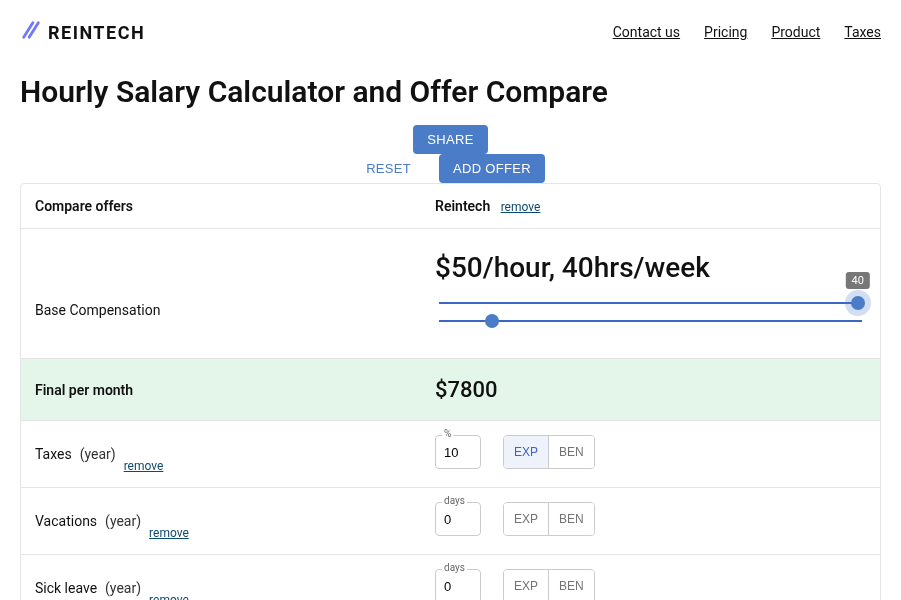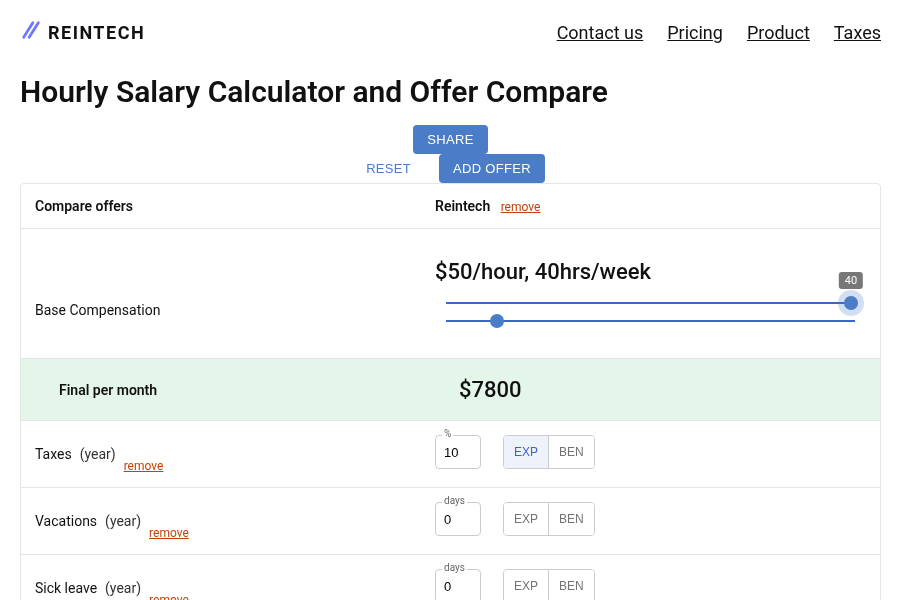--- a/index.html
+++ b/index.html
@@ -6,46 +6,46 @@
   body {
     font-family: -apple-system, BlinkMacSystemFont, "Segoe UI", Roboto, Helvetica, Arial, sans-serif;
     color: #111;
     background: #fff;
     width: 901px;
   }
   .page { padding: 8px 20px 18px; }
   .topbar { display: flex; justify-content: space-between; align-items: center; height: 48px; }
   .logo { display: flex; align-items: center; gap: 6px; font-weight: 700; letter-spacing: 1.5px; font-size: 18px; }
   .logo svg { width: 22px; height: 22px; }
-  .nav { display: flex; gap: 24px; font-size: 18px; }
+  .nav { display: flex; gap: 24px; font-size: 14px; }
   .nav a { color: #111; text-decoration: underline; }
   h1 { font-size: 30px; font-weight: 600; margin: 18px 0 16px; }
   .action-row { display: flex; justify-content: space-between; align-items: center; margin-bottom: 0; flex-direction: column; }
   .btn { font-size: 13px; font-weight: 500; letter-spacing: .3px; border-radius: 4px; padding: 7px 14px; cursor: pointer; border: none; }
   .btn-primary { background: #4a7cc7; color: #fff; }
   .btn-text { background: transparent; color: #4a7cc7; padding: 7px 10px; }
   .btn-outline { background: #fff; color: #4a7cc7; border: 1px solid #bfd0e8; }
   .action-right { display: flex; gap: 18px; }
   .card { border: 1px solid #e5e5e5; border-radius: 4px; }
   .row { display: flex; border-bottom: 1px solid #e5e5e5; }
   .row:last-child { border-bottom: none; }
   .lcell { width: 400px; padding: 14px 14px; font-size: 14px; display: flex; align-items: center; gap: 8px; }
   .rcell { flex: 1; padding: 14px 14px; font-size: 14px; }
   .bold { font-weight: 600; }
-  .small-link { font-size: 12px; text-decoration: underline; color: #c2410c; cursor: pointer; margin-top: 24px; }
-  .headline { font-size: 22px; font-weight: 500; margin-top: 8px; }
+  .small-link { font-size: 12px; text-decoration: underline; color: #0c4a6e; cursor: pointer; margin-top: 24px; }
+  .headline { font-size: 28px; font-weight: 500; }
   .headline-row .rcell { padding-top: 22px; padding-bottom: 28px; }
   .tall .lcell { padding-top: 46px; }
   .slider-wrap { margin-top: 18px; position: relative; }
-  .slider-track { height: 2px; background: #3a66c4; position: relative; margin: 16px 11px 8px; }
+  .slider-track { height: 2px; background: #3a66c4; position: relative; margin: 16px 4px 8px; }
   .slider-thumb { width: 14px; height: 14px; border-radius: 50%; background: #4a7cc7; position: absolute; top: -6px; transform: translateX(-50%); box-shadow: 0 0 0 6px rgba(74,124,199,0.25); }
   .thumb-plain { box-shadow: none; }
   .tooltip { position: absolute; top: -30px; transform: translateX(-50%); background: #777; color: #fff; font-size: 11px; padding: 2px 6px; border-radius: 3px; }
   .tooltip::after { content: ""; position: absolute; bottom: -4px; left: 50%; transform: translateX(-50%); border: 4px solid transparent; border-top-color: #777; }
-  .final-row { background: #e4f6e9; padding-left: 24px; }
+  .final-row { background: #e4f6e9; }
   .final-row .rcell { font-size: 22px; font-weight: 500; padding: 18px 14px; }
   .final-row .lcell { font-weight: 600; padding: 22px 14px; }
   .field-group { display: flex; align-items: center; gap: 22px; }
   .field { position: relative; border: 1px solid #ccc; border-radius: 4px; padding: 6px 8px; width: 46px; height: 34px; display: flex; align-items: center; }
   .field input { border: none; outline: none; width: 100%; font-size: 13px; }
   .field-label { position: absolute; top: -8px; left: 6px; background: #fff; font-size: 10px; color: #666; padding: 0 2px; }
   .toggle-group { border: 1px solid #ccc; border-radius: 4px; display: inline-flex; overflow: hidden; height: 34px; }
   .toggle-btn { padding: 0 10px; font-size: 12px; background: #fff; border: none; color: #737373; cursor: pointer; }
   .toggle-btn.active { background: #eef3fb; color: #3a66c4; border-right: 1px solid #ccc; }
   .toggle-btn + .toggle-btn { border-left: 1px solid #ccc; }

